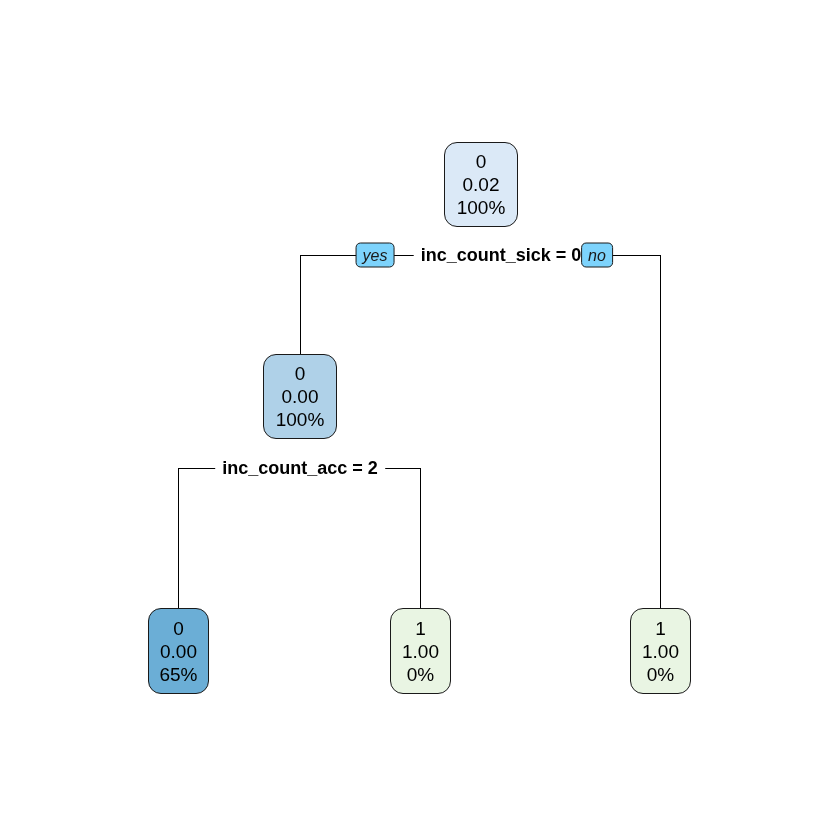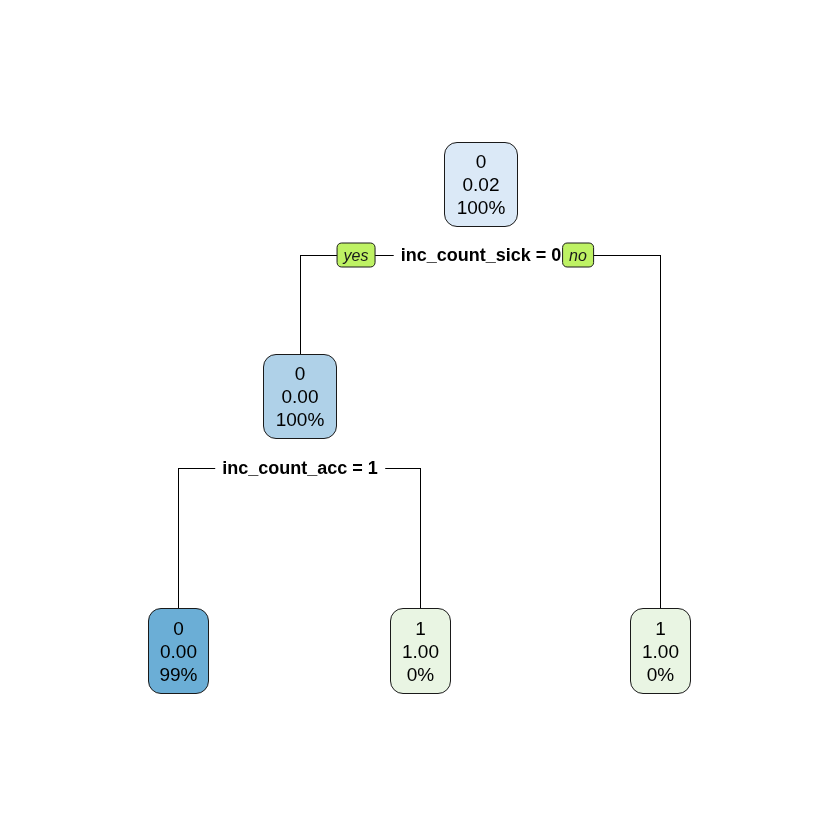--- a/index.html
+++ b/index.html
@@ -48,29 +48,30 @@
     padding: 0 7px;
     font-size: 18px;
     font-weight: bold;
     color: #000000;
     white-space: nowrap;
   }
   
   .branch-tag {
     position: absolute;
     transform: translate(-50%, -50%);
-    background: #bef264;
+    background: #7dd3fc;
     border: 1px solid #1a1a1a;
     border-radius: 5px;
     padding: 1px 6px;
     font-size: 16px;
     font-style: italic;
     color: #1a1a1a;
     white-space: nowrap;
     line-height: 21px;
+    margin-left: 19px;
   }
 </style>
 </head>
 <body>
 
 <div class="plot-canvas">
 
   <div class="edge h" style="left:300px; top:255px; width:361px;"></div>
   <div class="edge v" style="left:300px; top:255px; height:100px;"></div>
   <div class="edge v" style="left:660px; top:255px; height:354px;"></div>
@@ -79,35 +80,35 @@
   <div class="edge v" style="left:178px; top:468px; height:141px;"></div>
   <div class="edge v" style="left:420px; top:468px; height:141px;"></div>
 
   <div class="node" style="left: 444px; top: 142px; width: 74px; height: 85px; background-color: rgb(219, 233, 247);">
     <div class="nl">0</div>
     <div class="nl">0.02</div>
     <div class="nl">100%</div>
   </div>
 
   <div class="branch-tag" style="left:356px; top:255px;">yes</div>
-  <div class="split-label" style="left:481px; top:255px;">inc_count_sick = 0</div>
+  <div class="split-label" style="left:501px; top:255px;">inc_count_sick = 0</div>
   <div class="branch-tag" style="left:578px; top:255px;">no</div>
 
   <div class="node" style="left: 263px; top: 354px; width: 74px; height: 85px; background-color: rgb(175, 209, 232);">
     <div class="nl">0</div>
     <div class="nl">0.00</div>
     <div class="nl">100%</div>
   </div>
 
-  <div class="split-label" style="left:300px; top:468px;">inc_count_acc = 1</div>
+  <div class="split-label" style="left:300px; top:468px;">inc_count_acc = 2</div>
 
   <div class="node" style="left: 148px; top: 608px; width: 61px; height: 86px; background-color: rgb(107, 174, 214);">
     <div class="nl">0</div>
     <div class="nl">0.00</div>
-    <div class="nl">99%</div>
+    <div class="nl">65%</div>
   </div>
 
   <div class="node" style="left: 390px; top: 608px; width: 61px; height: 86px; background-color: rgb(233, 245, 227);">
     <div class="nl">1</div>
     <div class="nl">1.00</div>
     <div class="nl">0%</div>
   </div>
 
   <div class="node" style="left: 630px; top: 608px; width: 61px; height: 86px; background-color: rgb(233, 245, 227);">
     <div class="nl">1</div>

